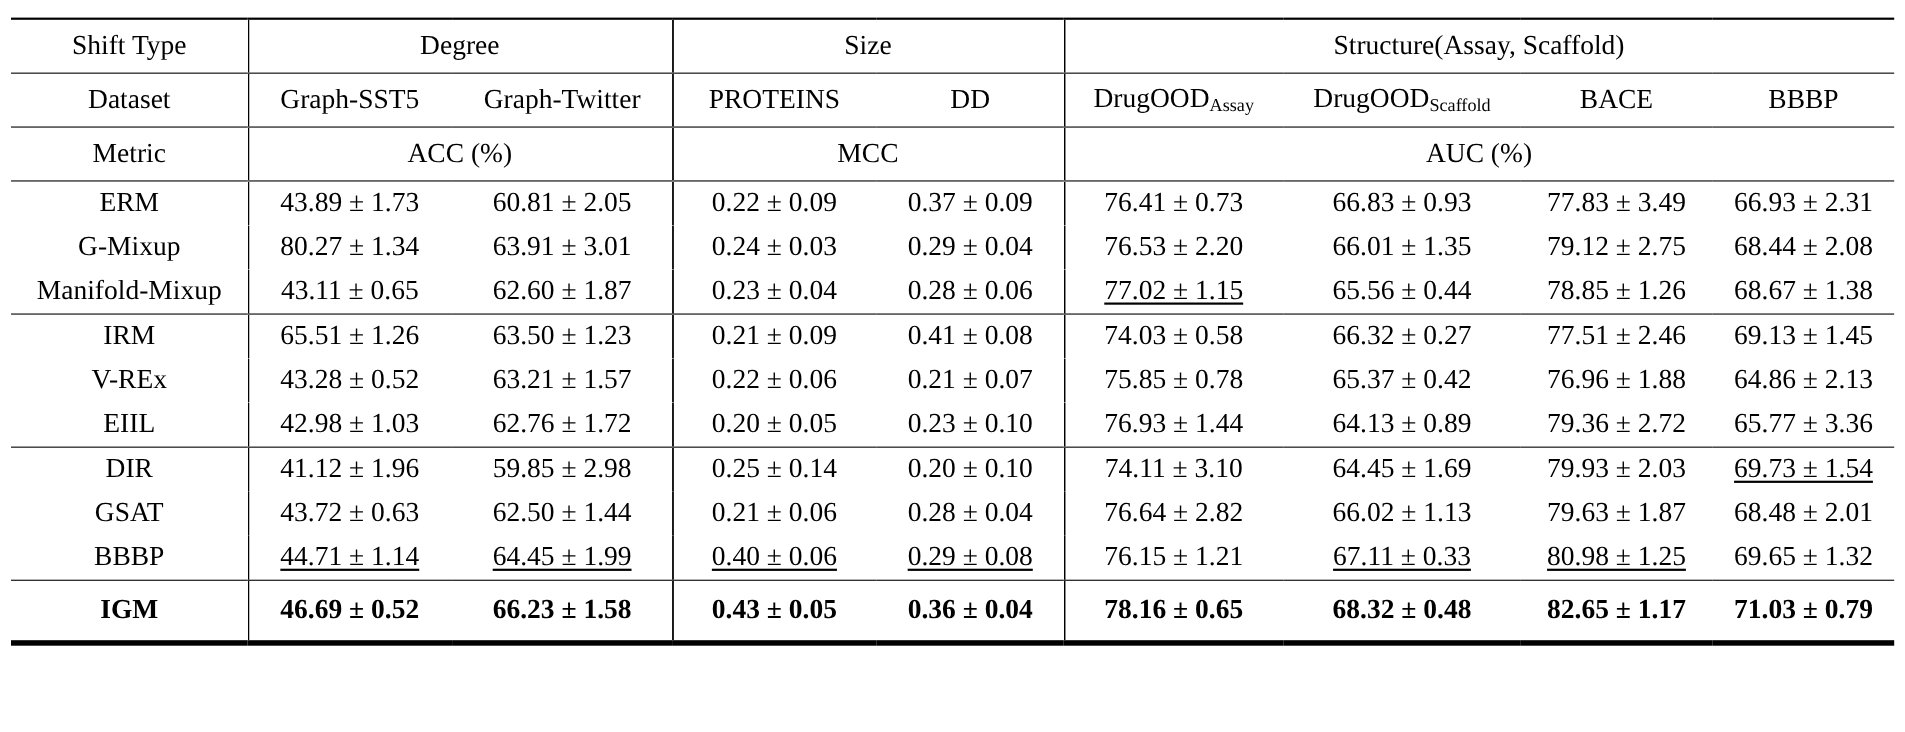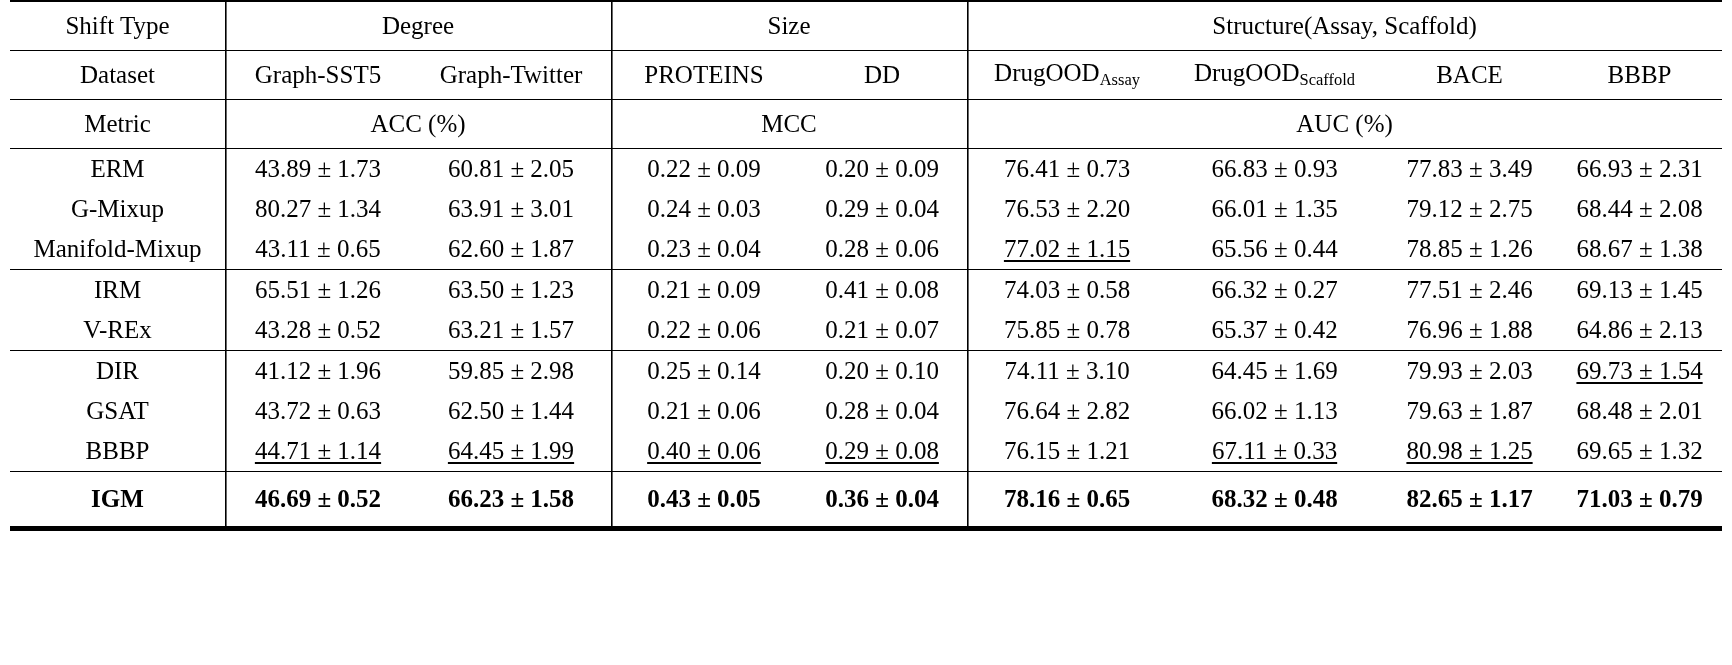--- a/index.html
+++ b/index.html
@@ -12,21 +12,21 @@
     height: 665px;
     font-family: "Liberation Serif", serif;
     color: #000000;
     overflow: hidden;
   }
   .sheet {
     width: 1732px;
     height: 665px;
     position: relative;
     box-sizing: border-box;
-    padding: 0 10px;
+    padding: 16px 10px;
   }
   table.results {
     border-collapse: collapse;
     width: 1712px;
     table-layout: fixed;
     font-size: 25px;
   }
   table.results td {
     padding: 0;
     text-align: center;
@@ -96,21 +96,21 @@
         <td class="spanhead vsep" colspan="2">ACC (%)</td>
         <td class="spanhead vsep" colspan="2">MCC</td>
         <td class="spanhead vsep" colspan="4">AUC (%)</td>
       </tr>
 
       <tr class="drow rule-mid">
         <td class="rowlabel">ERM</td>
         <td class="vsep">43.89 ± 1.73</td>
         <td>60.81 ± 2.05</td>
         <td class="vsep">0.22 ± 0.09</td>
-        <td>0.20 ± 0.09</td>
+        <td>0.37 ± 0.09</td>
         <td class="vsep">76.41 ± 0.73</td>
         <td>66.83 ± 0.93</td>
         <td>77.83 ± 3.49</td>
         <td>66.93 ± 2.31</td>
       </tr>
       <tr class="drow">
         <td class="rowlabel">G-Mixup</td>
         <td class="vsep">80.27 ± 1.34</td>
         <td>63.91 ± 3.01</td>
         <td class="vsep">0.24 ± 0.03</td>
@@ -147,20 +147,31 @@
         <td class="rowlabel">V-REx</td>
         <td class="vsep">43.28 ± 0.52</td>
         <td>63.21 ± 1.57</td>
         <td class="vsep">0.22 ± 0.06</td>
         <td>0.21 ± 0.07</td>
         <td class="vsep">75.85 ± 0.78</td>
         <td>65.37 ± 0.42</td>
         <td>76.96 ± 1.88</td>
         <td>64.86 ± 2.13</td>
       </tr>
+      <tr class="drow">
+        <td class="rowlabel">EIIL</td>
+        <td class="vsep">42.98 ± 1.03</td>
+        <td>62.76 ± 1.72</td>
+        <td class="vsep">0.20 ± 0.05</td>
+        <td>0.23 ± 0.10</td>
+        <td class="vsep">76.93 ± 1.44</td>
+        <td>64.13 ± 0.89</td>
+        <td>79.36 ± 2.72</td>
+        <td>65.77 ± 3.36</td>
+      </tr>
 
       <tr class="drow rule-mid">
         <td class="rowlabel">DIR</td>
         <td class="vsep">41.12 ± 1.96</td>
         <td>59.85 ± 2.98</td>
         <td class="vsep">0.25 ± 0.14</td>
         <td>0.20 ± 0.10</td>
         <td class="vsep">74.11 ± 3.10</td>
         <td>64.45 ± 1.69</td>
         <td>79.93 ± 2.03</td>

